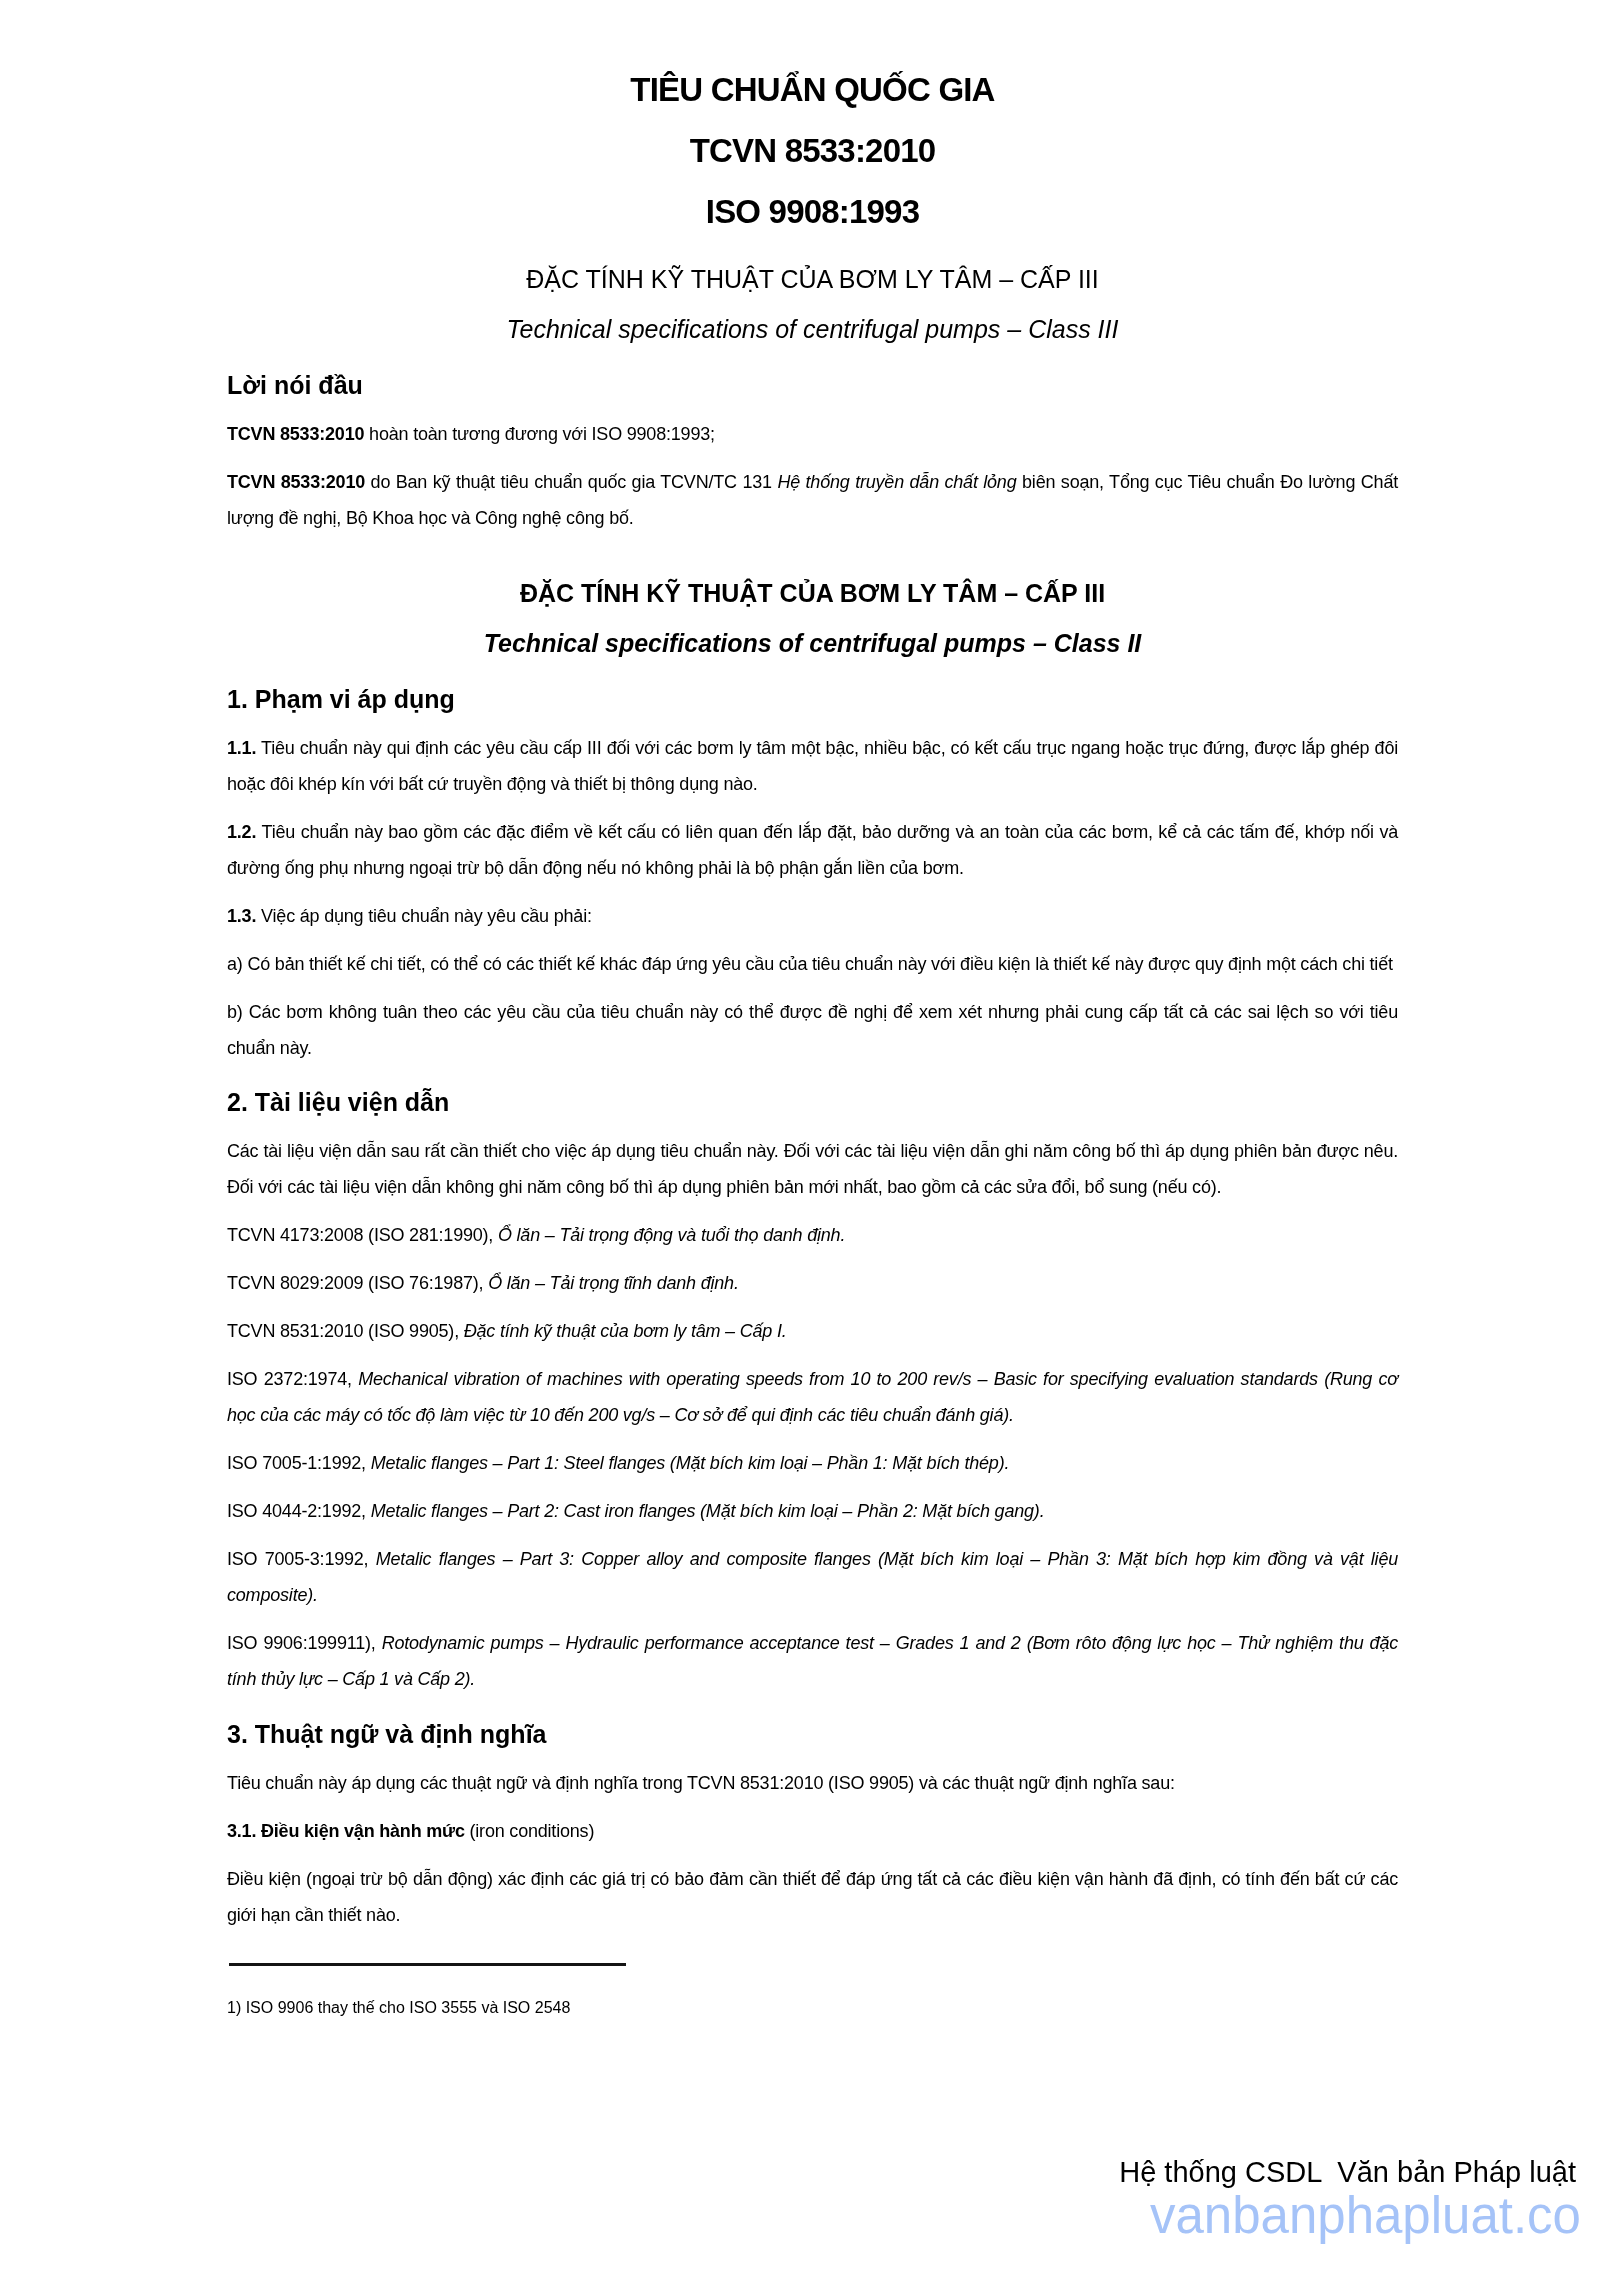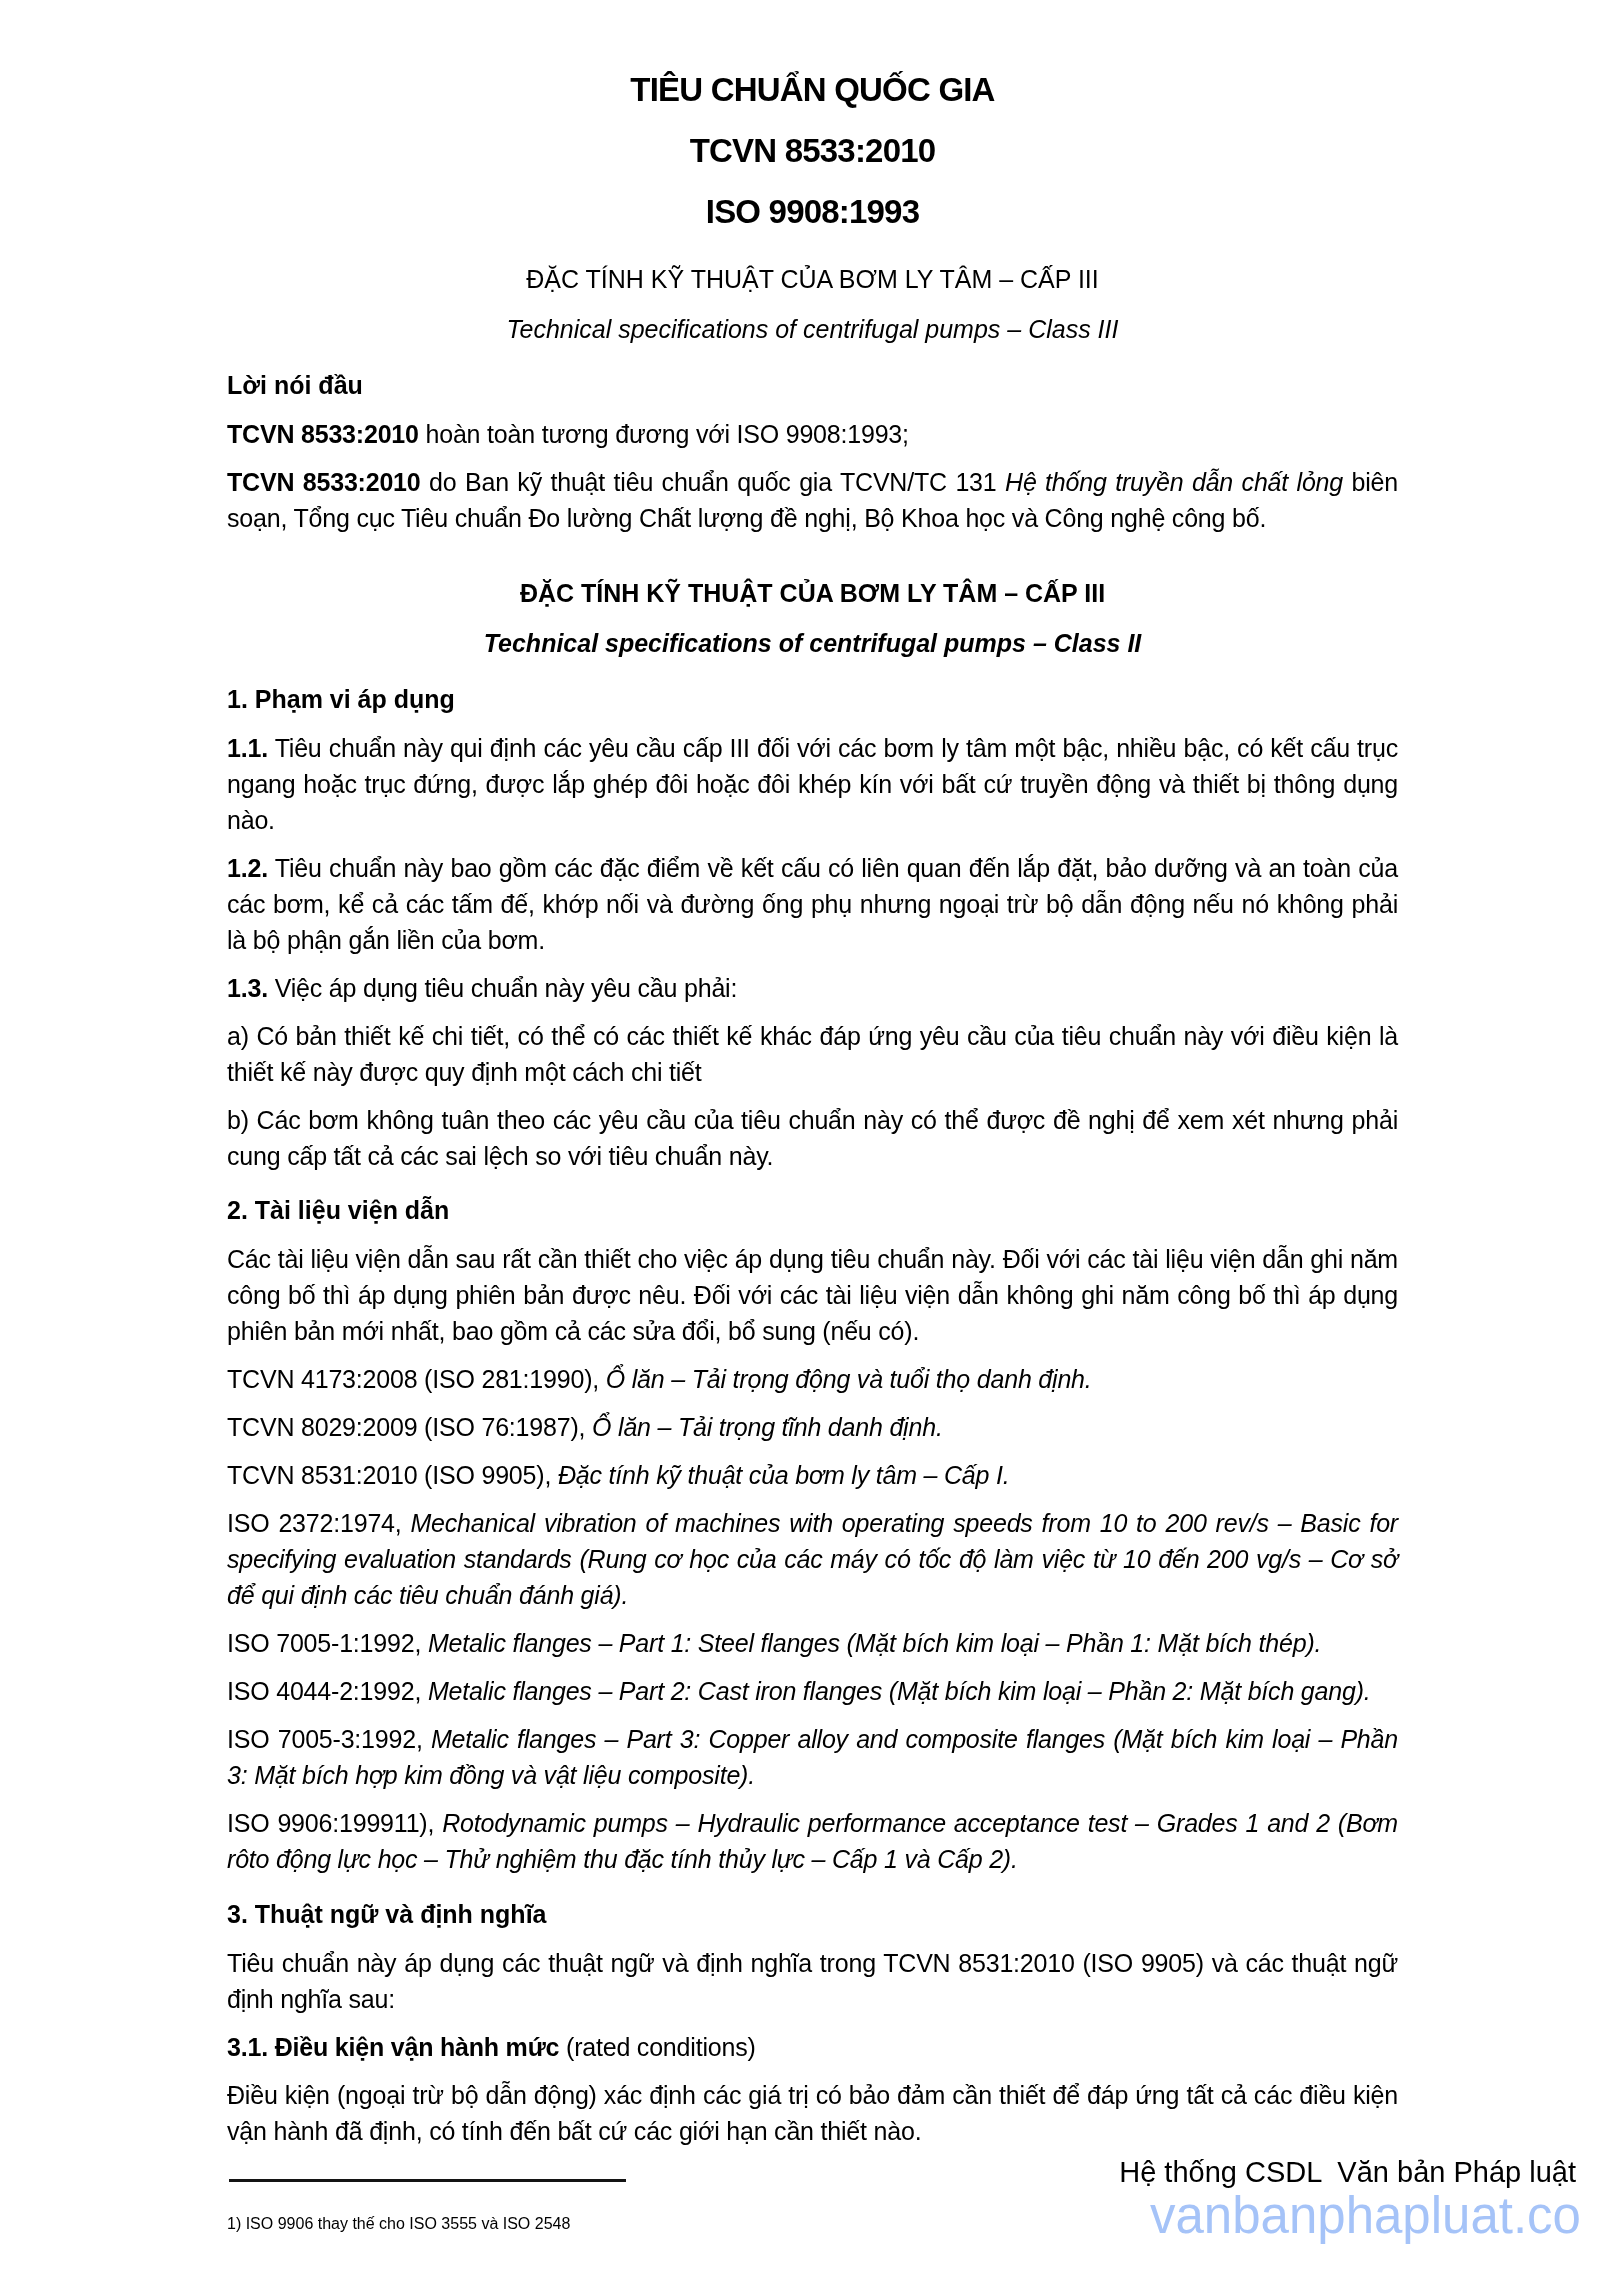--- a/index.html
+++ b/index.html
@@ -46,21 +46,21 @@
   .gap-before { margin-top: 39px; }
   
   .h {
     margin: 18.6px 0 0 0;
     font-size: 25px;
     font-weight: bold;
     line-height: 37px;
   }
   p.body {
     margin: 12px 0 0 0;
-    font-size: 25px;
+    font-size: 18px;
     line-height: 36px;
     text-align: justify;
     letter-spacing: -0.2px;
   }
   .b { font-weight: bold; }
   .i { font-style: italic; margin-top: 36px; }
   
   .footnote-rule {
     margin: 30px 0 0 1.7px;
     width: 397px;
@@ -129,21 +129,21 @@
     <p class="body"><span>TCVN 8531:2010 (ISO 9905), </span><span class="i">Đặc tính kỹ thuật của bơm ly tâm – Cấp I.</span></p>
     <p class="body"><span>ISO 2372:1974, </span><span class="i">Mechanical vibration of machines with operating speeds from 10 to 200 rev/s – Basic for specifying evaluation standards (Rung cơ học của các máy có tốc độ làm việc từ 10 đến 200 vg/s – Cơ sở để qui định các tiêu chuẩn đánh giá).</span></p>
     <p class="body"><span>ISO 7005-1:1992, </span><span class="i">Metalic flanges – Part 1: Steel flanges (Mặt bích kim loại – Phần 1: Mặt bích thép).</span></p>
     <p class="body"><span>ISO 4044-2:1992, </span><span class="i">Metalic flanges – Part 2: Cast iron flanges (Mặt bích kim loại – Phần 2: Mặt bích gang).</span></p>
     <p class="body"><span>ISO 7005-3:1992, </span><span class="i">Metalic flanges – Part 3: Copper alloy and composite flanges (Mặt bích kim loại – Phần 3: Mặt bích hợp kim đồng và vật liệu composite).</span></p>
     <p class="body"><span>ISO 9906:199911), </span><span class="i">Rotodynamic pumps – Hydraulic performance acceptance test – Grades 1 and 2 (Bơm rôto động lực học – Thử nghiệm thu đặc tính thủy lực – Cấp 1 và Cấp 2).</span></p>
 
     <p class="h">3. Thuật ngữ và định nghĩa</p>
     <p class="body">Tiêu chuẩn này áp dụng các thuật ngữ và định nghĩa trong TCVN 8531:2010 (ISO 9905) và các thuật ngữ định nghĩa sau:</p>
 
-    <p class="body"><span class="b">3.1. Điều kiện vận hành mức</span><span> (rated conditions)</span></p>
+    <p class="body"><span class="b">3.1. Điều kiện vận hành mức</span><span> (iron conditions)</span></p>
 
     <p class="body">Điều kiện (ngoại trừ bộ dẫn động) xác định các giá trị có bảo đảm cần thiết để đáp ứng tất cả các điều kiện vận hành đã định, có tính đến bất cứ các giới hạn cần thiết nào.</p>
 
     <hr class="footnote-rule">
     <p class="footnote">1) ISO 9906 thay thế cho ISO 3555 và ISO 2548</p>
 
   </div>
 
   <div class="wm-gray">Hệ thống CSDL  Văn bản Pháp luật</div>
   <div class="wm-blue">vanbanphapluat.co</div>

